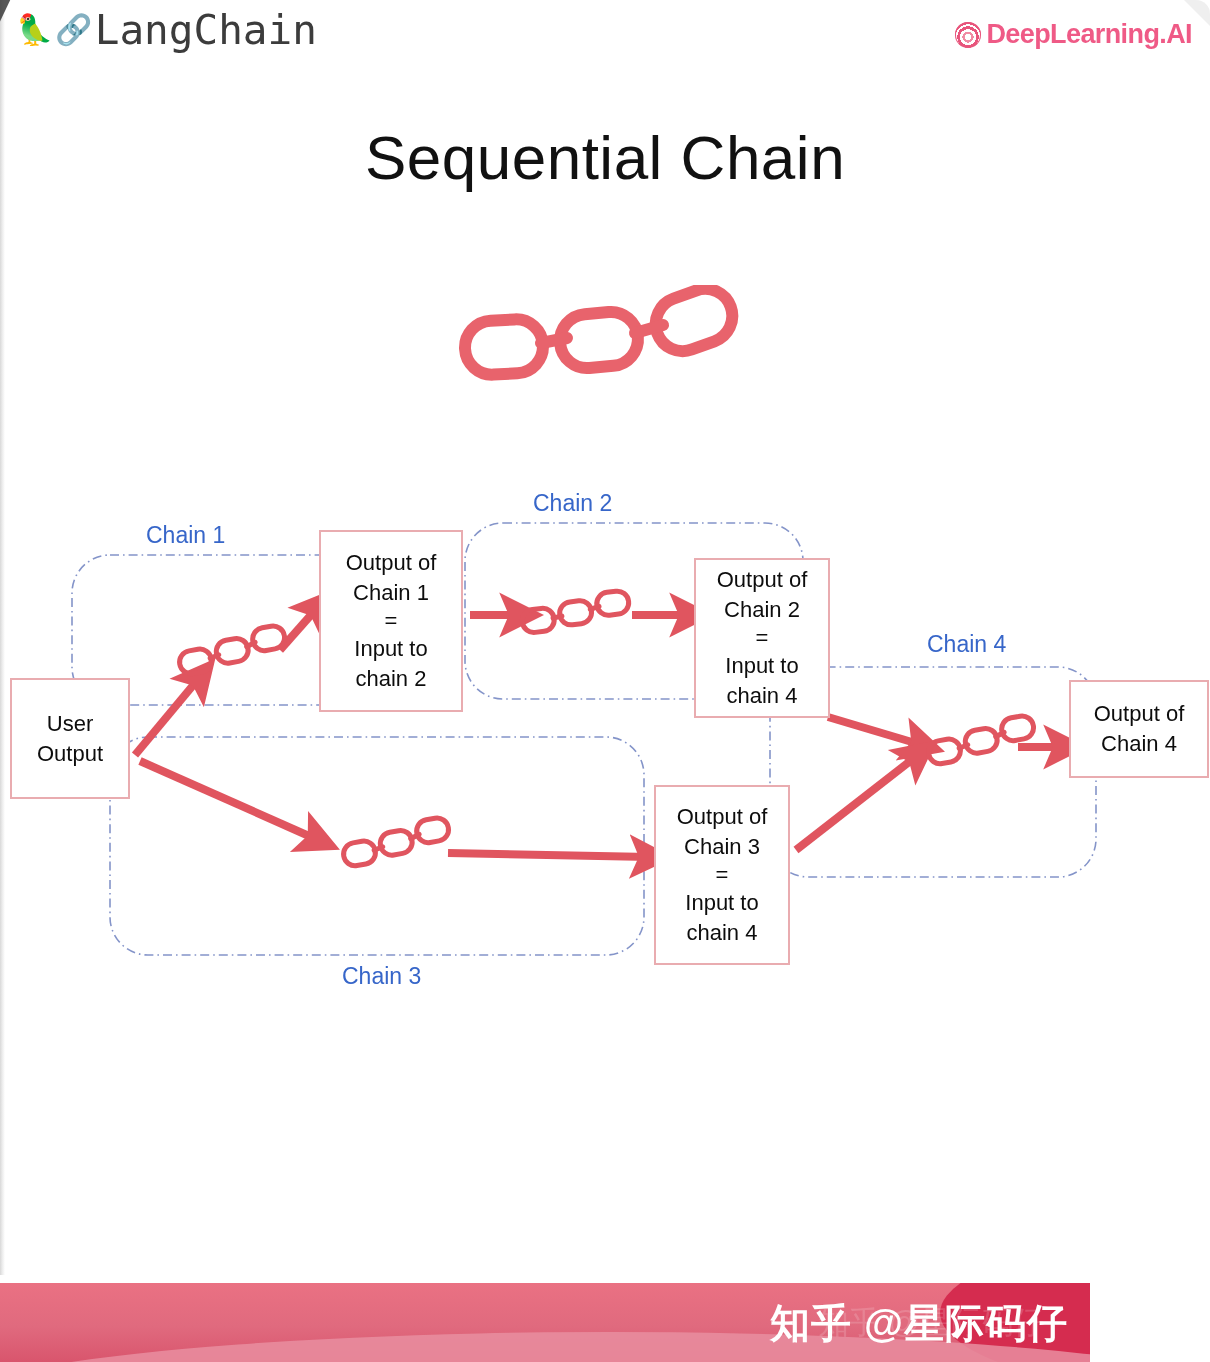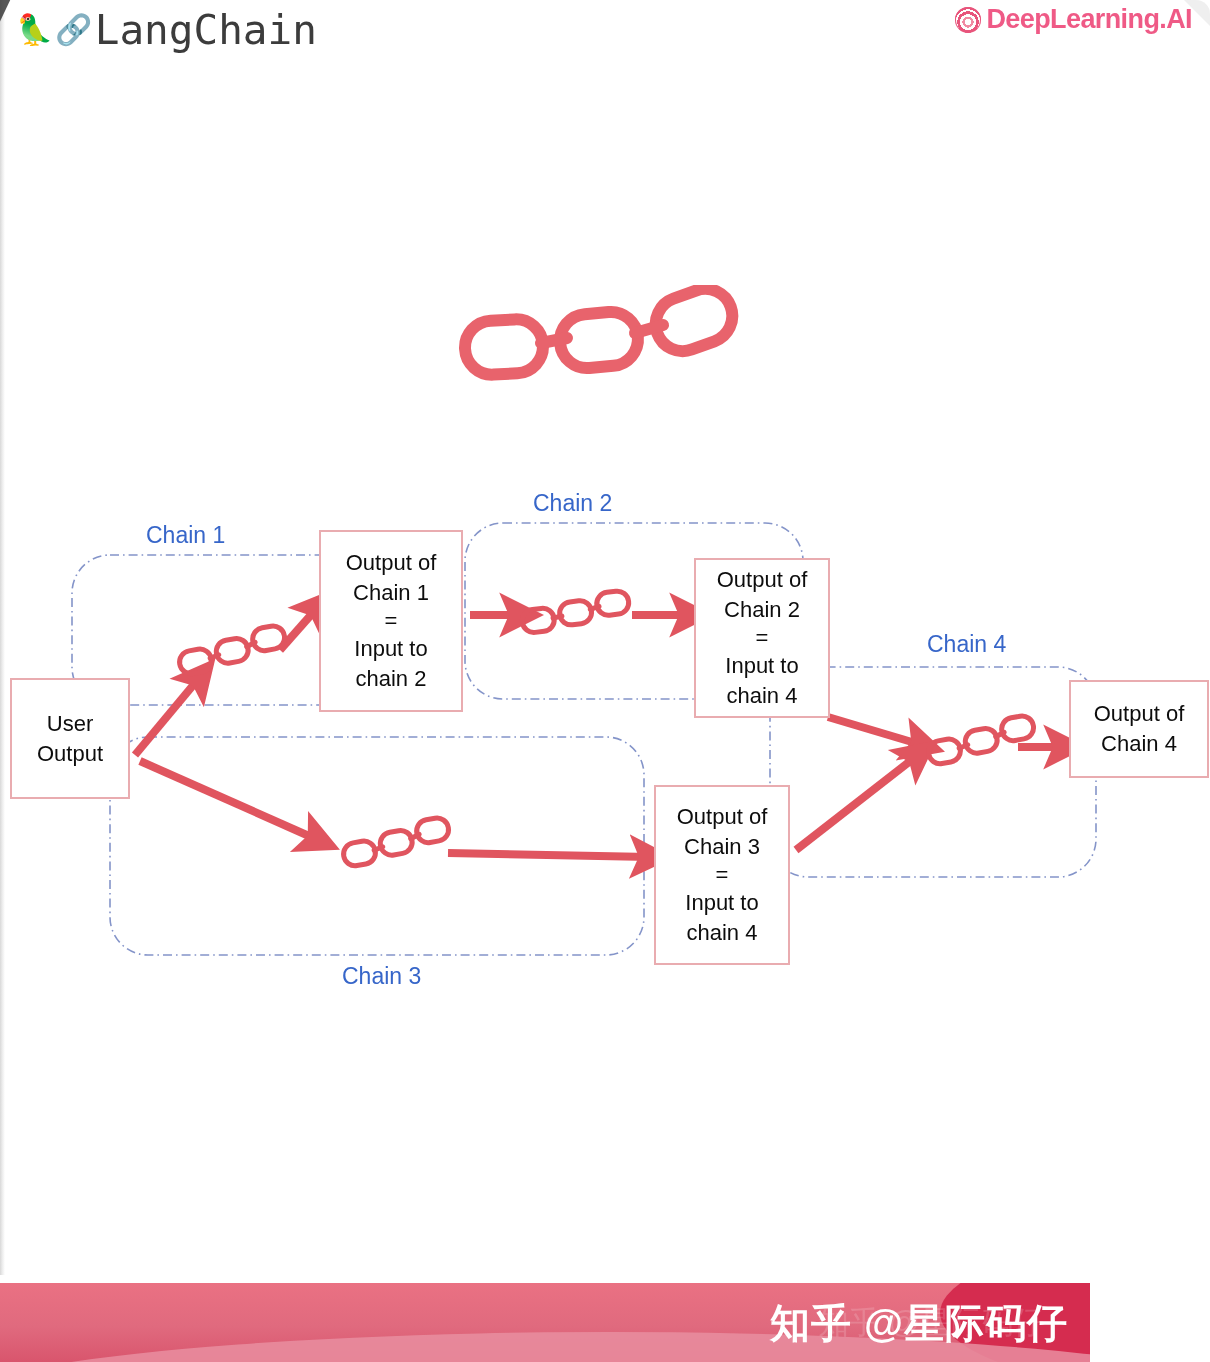--- a/index.html
+++ b/index.html
@@ -63,21 +63,21 @@
   }
   #langchain-word {
     font-family: "DejaVu Sans Mono", "Liberation Mono", monospace;
     font-size: 41px;
     letter-spacing: 0px;
     color: #3c3c3c;
     font-weight: 400;
   }
   #header-right {
     position: absolute;
-    right: 18px; top: 4px;
+    right: 18px; top: 19px;
     display: flex;
     align-items: center;
     gap: 5px;
   }
   #dlai-mark {
     width: 26px; height: 26px;
     border-radius: 50%;
     background:
       radial-gradient(circle at 50% 58%, #ffffff 0 16%, #f08ca4 16% 28%, #ffffff 28% 40%, #e8557c 40% 54%, #ffffff 54% 64%, #e8557c 64% 100%);
     box-shadow: inset 0 0 0 1px #e8557c;
@@ -214,20 +214,21 @@
     <span class="brand-emoji">🦜</span>
     <span class="brand-emoji">🔗</span>
     <span id="langchain-word">LangChain</span>
   </div>
 
   <div id="header-right">
     <span id="dlai-mark"></span>
     <span id="dlai-word">DeepLearning.AI</span>
   </div>
 
+  <div id="page-title">Sequential Chain</div>
 
   <svg id="hero-chain" viewBox="0 0 300 110">
     <g fill="none" stroke="#e8636c" stroke-width="12" stroke-linecap="round">
       <rect x="10" y="35" width="78" height="54" rx="27" transform="rotate(-3 49 62)"></rect>
       <rect x="105" y="28" width="78" height="54" rx="27" transform="rotate(-5 144 55)"></rect>
       <rect x="200" y="8" width="78" height="54" rx="27" transform="rotate(-20 239 35)"></rect>
       <line x1="86" y1="58" x2="112" y2="53"></line>
       <line x1="180" y1="48" x2="208" y2="40"></line>
     </g>
   </svg>

